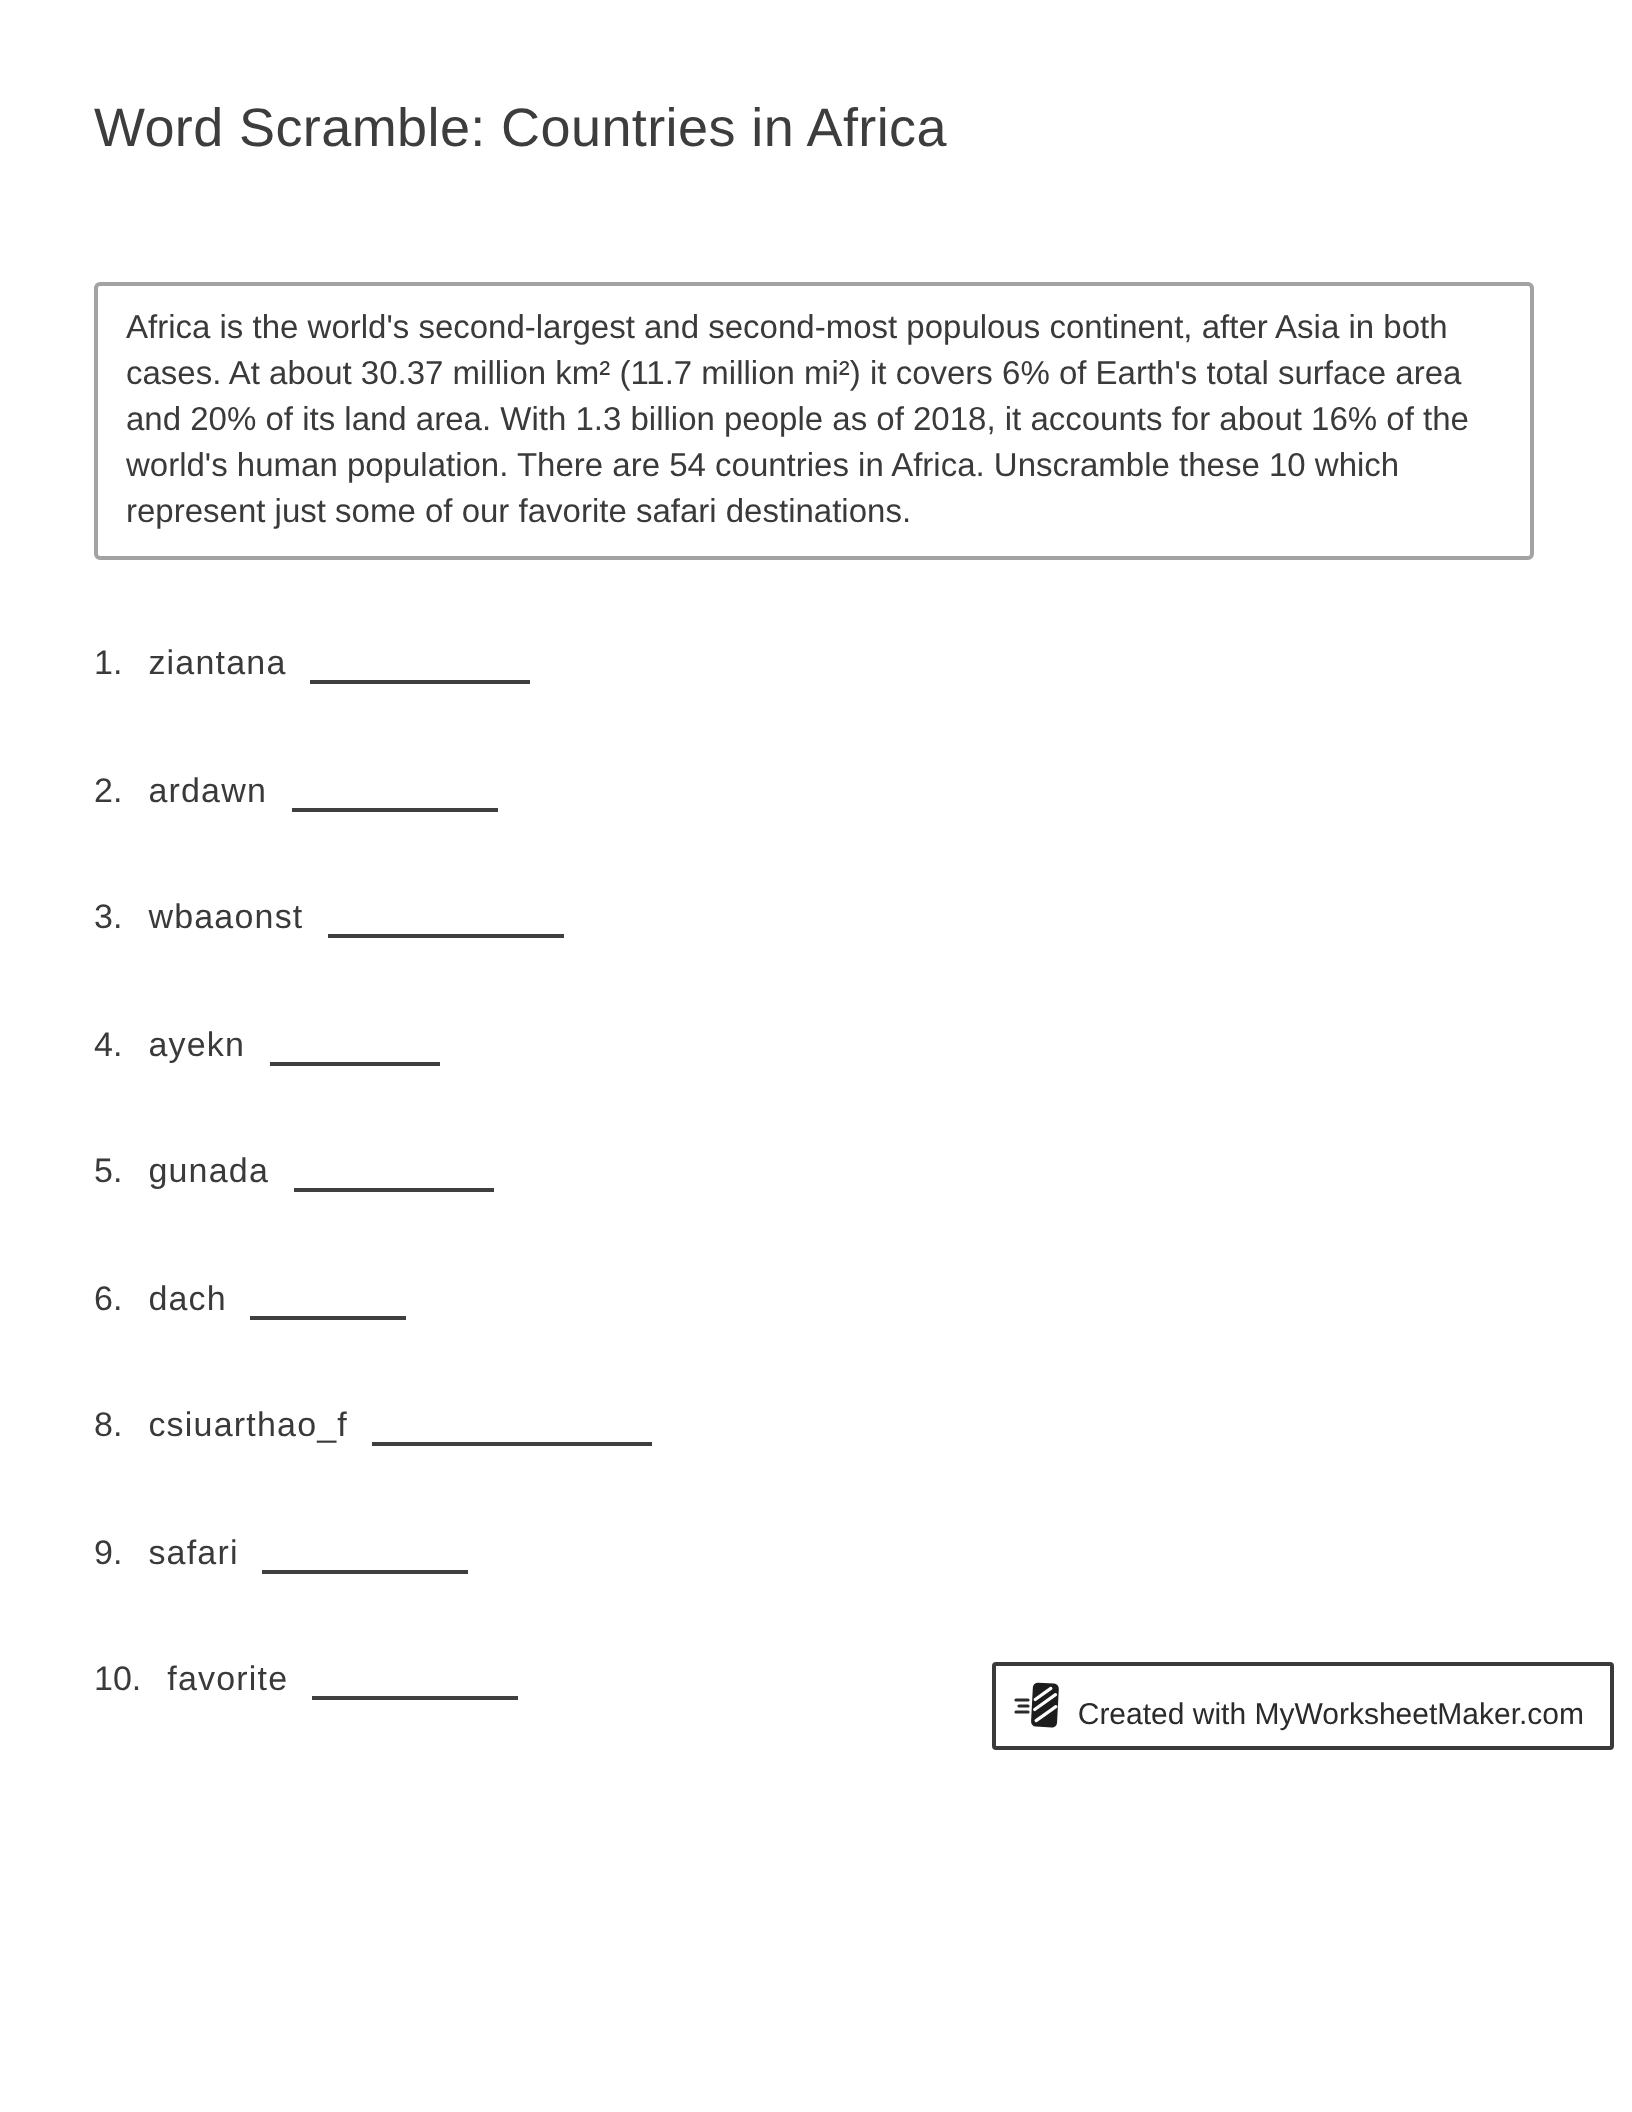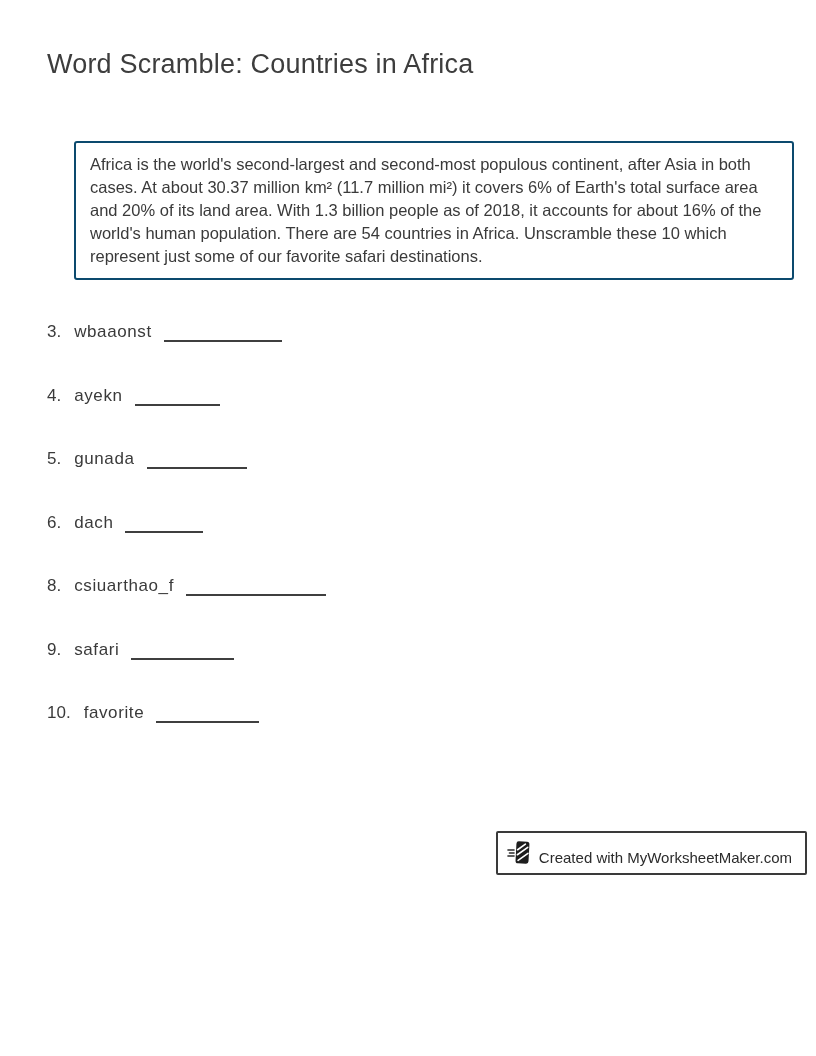--- a/index.html
+++ b/index.html
@@ -28,24 +28,23 @@
     font-size: 27px;
     font-weight: 400;
     line-height: 40px;
     color: #3d3d3d;
     letter-spacing: 0.2px;
   }
   .intro-box {
     margin-top: 57px;
     width: 720px;
     box-sizing: border-box;
-    border: 2px solid #0c4a6e;
+    border: 2px solid #a3a3a3;
     border-radius: 3px;
     padding: 10px 14px;
-    margin-left: 27px;
   }
   .intro-box p {
     margin: 0;
     font-size: 16.5px;
     line-height: 23px;
     color: #3a3a3a;
   }
   .word-list {
     list-style: none;
     margin: 40px 0 0 0;
@@ -99,21 +98,27 @@
 
 <div class="page">
 
   <h1 class="title">Word Scramble: Countries in Africa</h1>
 
   <div class="intro-box">
     <p>Africa is the world's second-largest and second-most populous continent, after Asia in both cases. At about 30.37 million km² (11.7 million mi²) it covers 6% of Earth's total surface area and 20% of its land area. With 1.3 billion people as of 2018, it accounts for about 16% of the world's human population. There are 54 countries in Africa. Unscramble these 10 which represent just some of our favorite safari destinations.</p>
   </div>
 
   <ol class="word-list" id="word-list">
+  <li class="item">
+    <span class="num">1.</span><span class="word">ziantana</span><span class="blank" style="width: 110px;"></span>
+  </li>
 
+  <li class="item">
+    <span class="num">2.</span><span class="word">ardawn</span><span class="blank" style="width: 103px;"></span>
+  </li>
 
   <li class="item">
     <span class="num">3.</span><span class="word">wbaaonst</span><span class="blank" style="width: 118px;"></span>
   </li>
 
   <li class="item">
     <span class="num">4.</span><span class="word">ayekn</span><span class="blank" style="width: 85px;"></span>
   </li>
 
   <li class="item">

